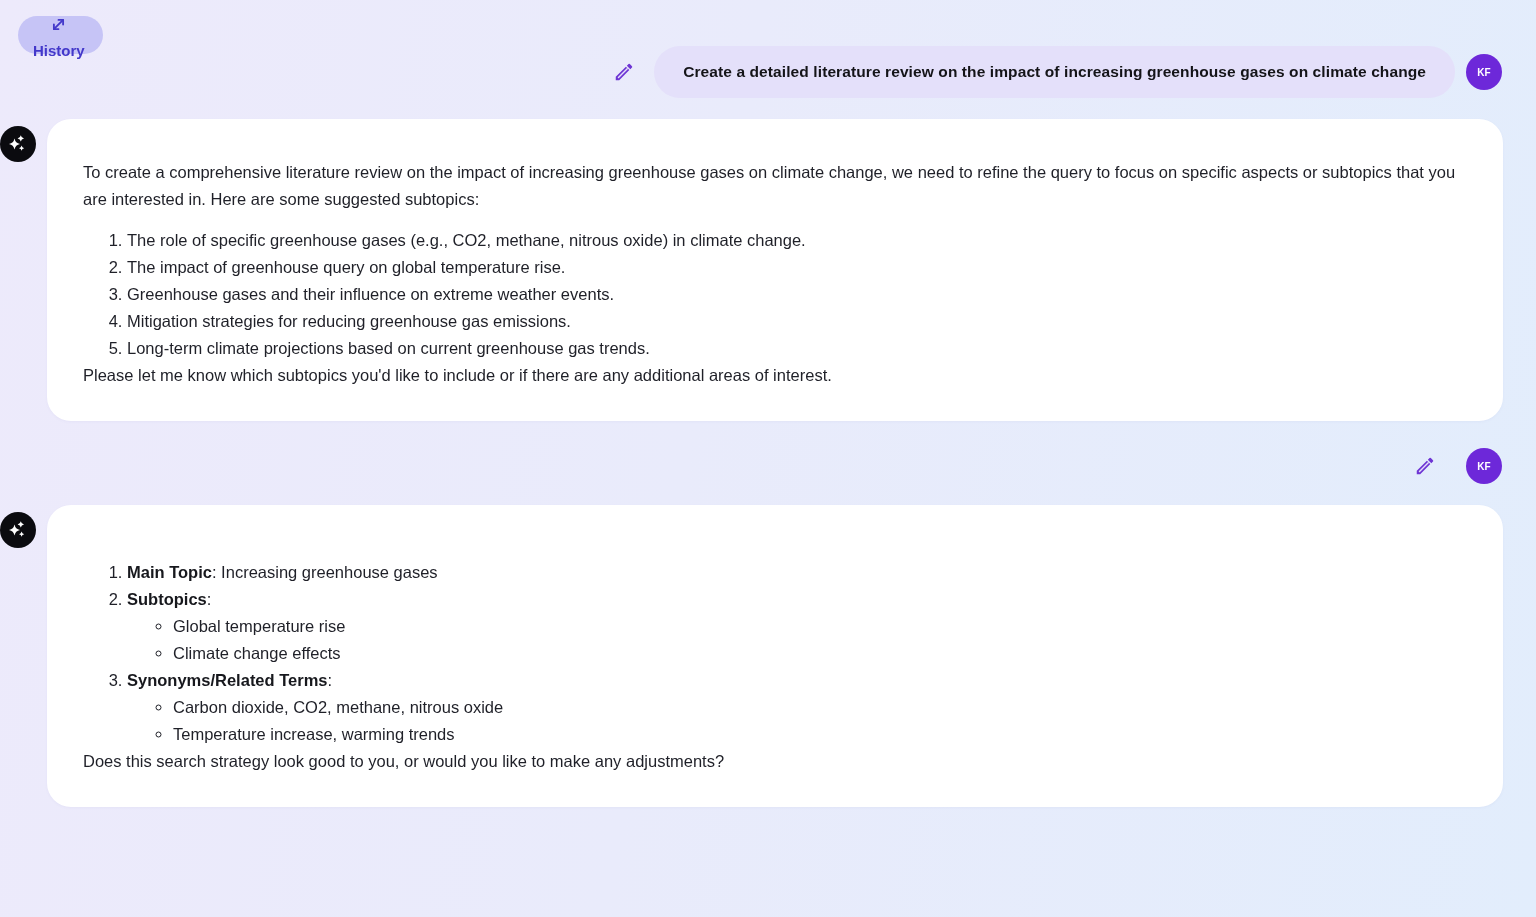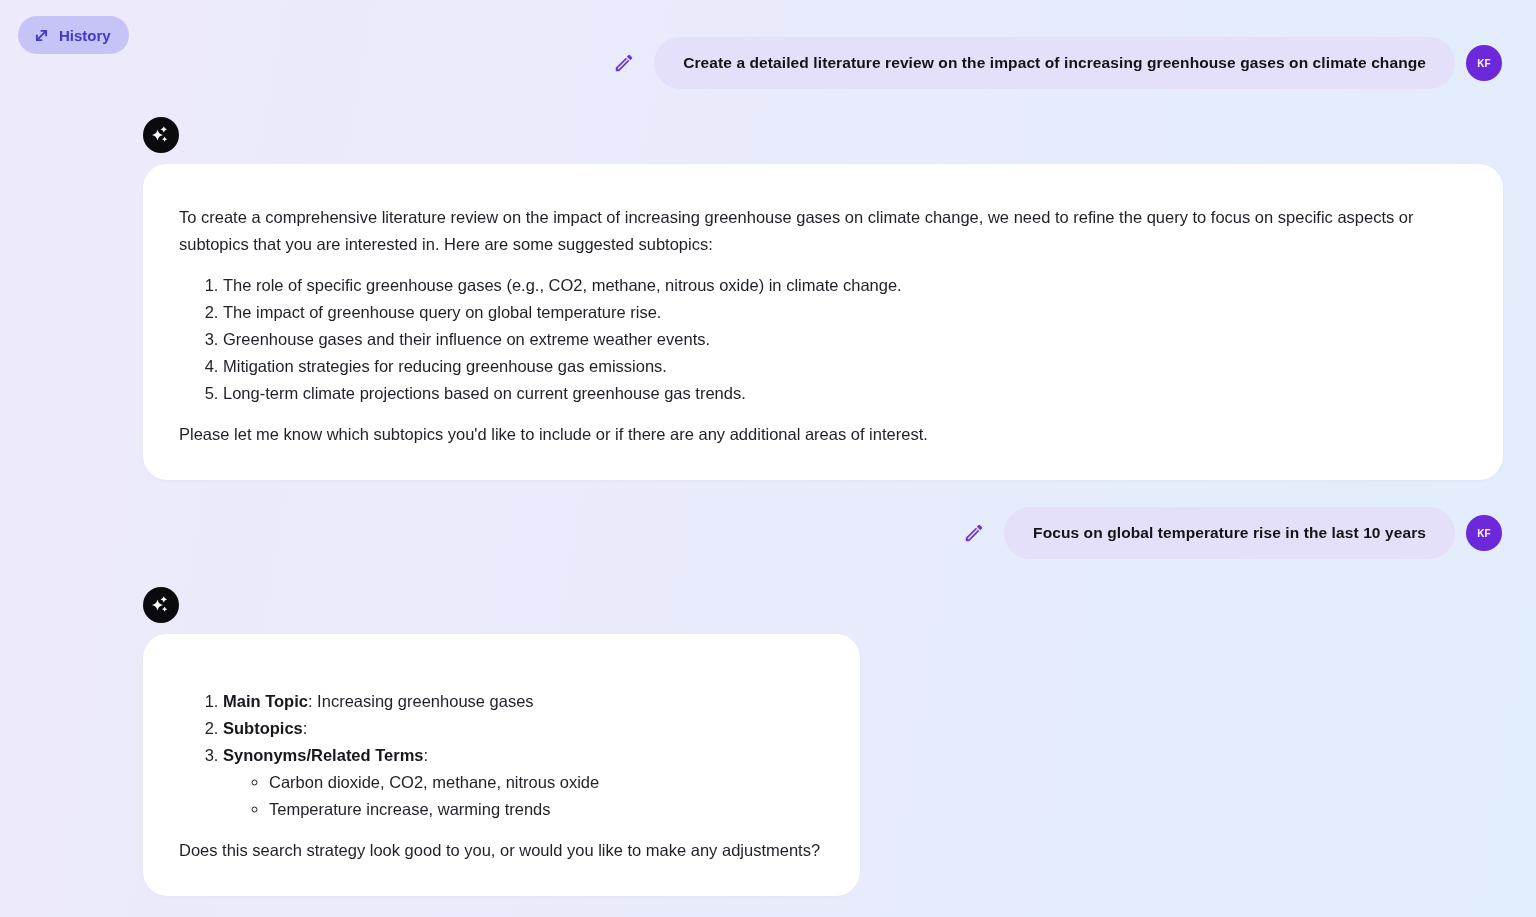--- a/index.html
+++ b/index.html
@@ -27,24 +27,25 @@
     gap: 9px;
     padding: 0 18px 0 15px;
     background: #c6c4f6;
     border: none;
     border-radius: 19px;
     color: #4338ca;
     font-family: "Liberation Sans", sans-serif;
     font-weight: 700;
     font-size: 15px;
     cursor: pointer;
+    flex-direction: column;
   }
   .history-btn svg { display: block; }
 
-  .chat { position: absolute; left: 0; top: 7px; width: 100%; }
+  .chat { position: absolute; left: 0; top: 16px; width: 100%; }
 
   
   .user-row {
     display: flex;
     justify-content: flex-end;
     align-items: center;
     padding-right: 34px;
   }
   .user-row.first { margin-top: 30px; }
   .user-row.second { margin-top: 27px; }
@@ -86,25 +87,23 @@
     align-items: center;
     justify-content: center;
     margin-left: 11px;
     flex: none;
   }
 
   
   .ai-row {
     display: flex;
     align-items: flex-start;
-    padding-left: 143px;
     padding-right: 33px;
     gap: 11px;
     margin-top: 21px;
-    flex-direction: column;
   }
 
   .ai-avatar {
     width: 36px;
     height: 36px;
     border-radius: 50%;
     background: #0b0b0f;
     flex: none;
     margin-top: 7px;
     display: flex;
@@ -117,21 +116,21 @@
     border-radius: 24px;
     flex: 1;
     padding: 40px 40px 32px 36px;
     font-size: 16.5px;
     color: #1f2028;
     line-height: 27px;
     box-shadow: 0 1px 3px rgba(90, 90, 170, 0.05);
   }
 
   .ai-card p { margin: 0; }
-  .ai-card .mt { margin-top: 14px; }
+  .ai-card .mt { }
 
   .ai-card ol {
     margin: 14px 0 0 0;
     padding-left: 44px;
   }
   .ai-card ol li { line-height: 27px; }
 
   .ai-card ul {
     margin: 0;
     padding-left: 46px;
@@ -201,42 +200,43 @@
 
     <div class="user-row second">
       <button class="edit-btn">
         <span style="display:flex;">
           <svg width="22" height="22" viewBox="0 0 24 24" fill="currentColor">
             <path d="M3 17.25V21h3.75L17.81 9.94l-3.75-3.75L3 17.25zM20.71 7.04a.996.996 0 0 0 0-1.41l-2.34-2.34a.996.996 0 0 0-1.41 0l-1.83 1.83 3.75 3.75 1.83-1.83z"></path>
             <path d="M6 18 L15.5 8.5" stroke="#e4e0fa" stroke-width="1.6" stroke-linecap="round" fill="none"></path>
           </svg>
         </span>
       </button>
-      <div class="user-bubble">
-        <span>Focus on global temperature rise in the last 10 years</span>
-      </div>
       <div class="user-avatar">
         <span>KF</span>
       </div>
     </div>
 
     <div class="ai-row">
       <div class="ai-avatar">
         <span style="display:flex;">
           <svg width="26" height="26" viewBox="0 0 26 26" fill="#ffffff">
             <path d="M9.5 7.5 Q10.4 12.1 15 13 Q10.4 13.9 9.5 18.5 Q8.6 13.9 4 13 Q8.6 12.1 9.5 7.5 Z"></path>
             <path d="M15.8 4.2 Q16.3 6.9 19 7.4 Q16.3 7.9 15.8 10.6 Q15.3 7.9 12.6 7.4 Q15.3 6.9 15.8 4.2 Z"></path>
             <path d="M16.6 14.6 Q17 16.8 19.2 17.2 Q17 17.6 16.6 19.8 Q16.2 17.6 14 17.2 Q16.2 16.8 16.6 14.6 Z"></path>
           </svg>
         </span>
       </div>
       <div class="ai-card">
         <ol>
           <li><strong>Main Topic</strong><span>: Increasing greenhouse gases</span></li>
           <li><strong>Subtopics</strong><span>:</span>
+            <ul>
+              <li>Global temperature rise</li>
+              <li>Climate change effects</li>
+            </ul>
           </li>
           <li><strong>Synonyms/Related Terms</strong><span>:</span>
             <ul>
               <li>Carbon dioxide, CO2, methane, nitrous oxide</li>
               <li>Temperature increase, warming trends</li>
             </ul>
           </li>
         </ol>
         <p class="mt">Does this search strategy look good to you, or would you like to make any adjustments?</p>
       </div>

